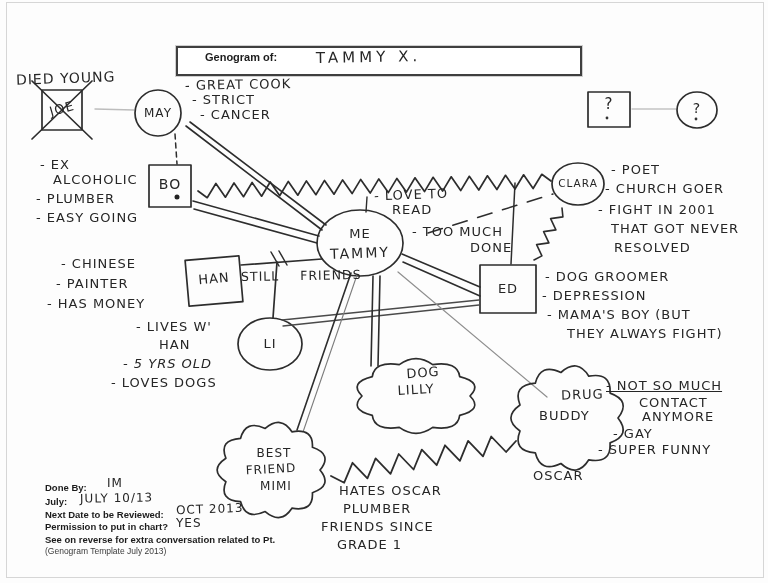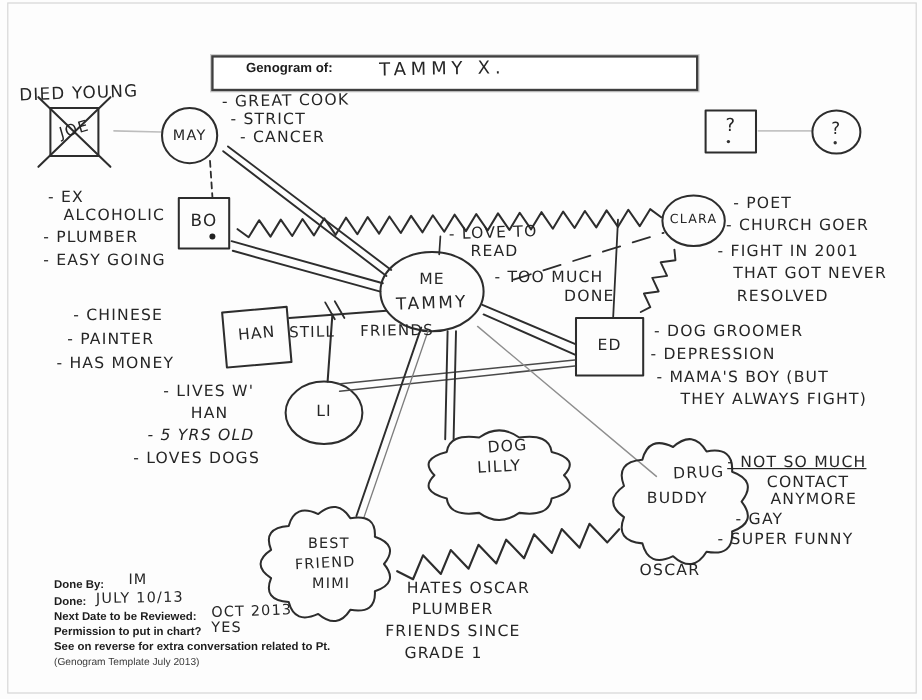--- a/index.html
+++ b/index.html
@@ -160,21 +160,21 @@
   <div class="hw" style="left:613px;top:427px;text-align:right;">- GAY</div>
   <div class="hw" style="left:598px;top:443px;">- SUPER FUNNY</div>
 
   <div class="hw" style="left:339px;top:484px;">HATES OSCAR</div>
   <div class="hw" style="left:343px;top:502px;">PLUMBER</div>
   <div class="hw" style="left:321px;top:520px;">FRIENDS SINCE</div>
   <div class="hw" style="left:337px;top:538px;">GRADE 1</div>
 
   <div class="pr" style="left:45px;top:483px;font-weight:600;">Done By:</div>
   <div class="hw" style="left:78px;top:477px;font-size:12px;margin-left:29px;">IM</div>
-  <div class="pr" style="left:45px;top:497px;font-weight:600;">Done:</div>
+  <div class="pr" style="left:45px;top:497px;font-weight:600;">July:</div>
   <div class="hw" style="left:80px;top:492px;font-size:12px;transform:rotate(-1deg);">JULY 10/13</div>
   <div class="pr" style="left:45px;top:510px;font-weight:600;">Next Date to be Reviewed:</div>
   <div class="hw" style="left:176px;top:503px;font-size:12px;transform:rotate(-2deg);">OCT 2013</div>
   <div class="pr" style="left:45px;top:522px;font-weight:600;">Permission to put in chart?</div>
   <div class="hw" style="left:176px;top:517px;font-size:12px;">YES</div>
   <div class="pr" style="left:45px;top:535px;font-weight:700;">See on reverse for extra conversation related to Pt.</div>
   <div class="pr" style="left:45px;top:547px;font-size:8.5px;color:#3a3a3a;">(Genogram Template July 2013)</div>
 </div>
 
 </body></html>

